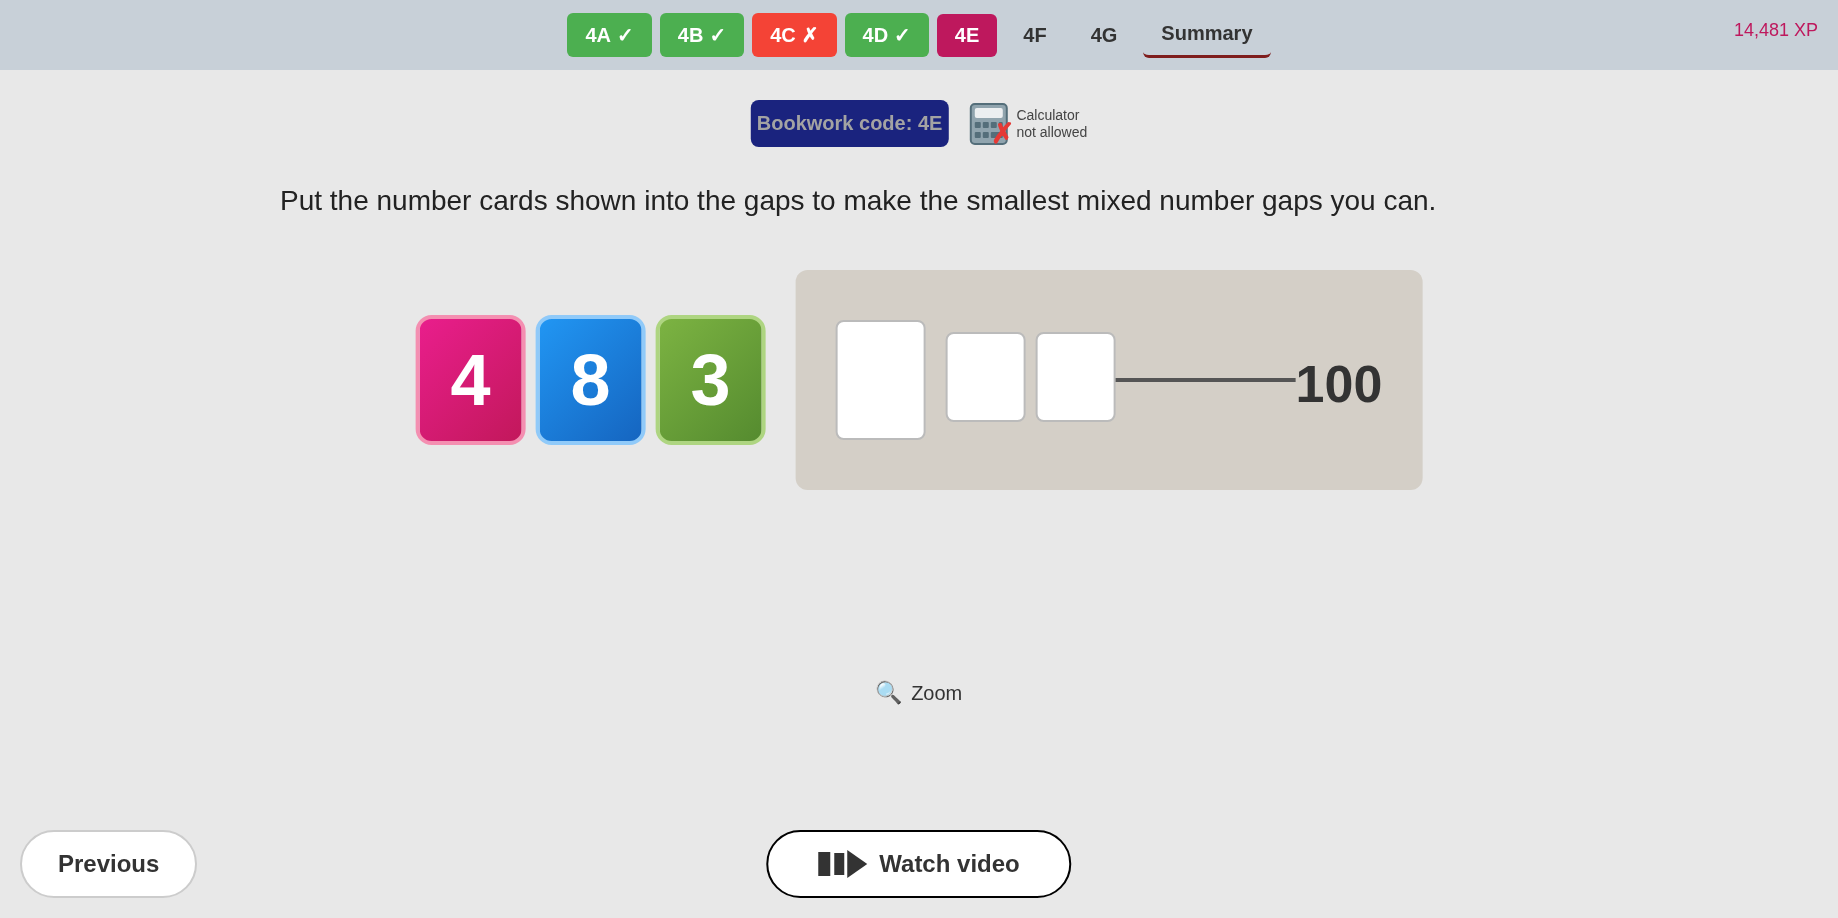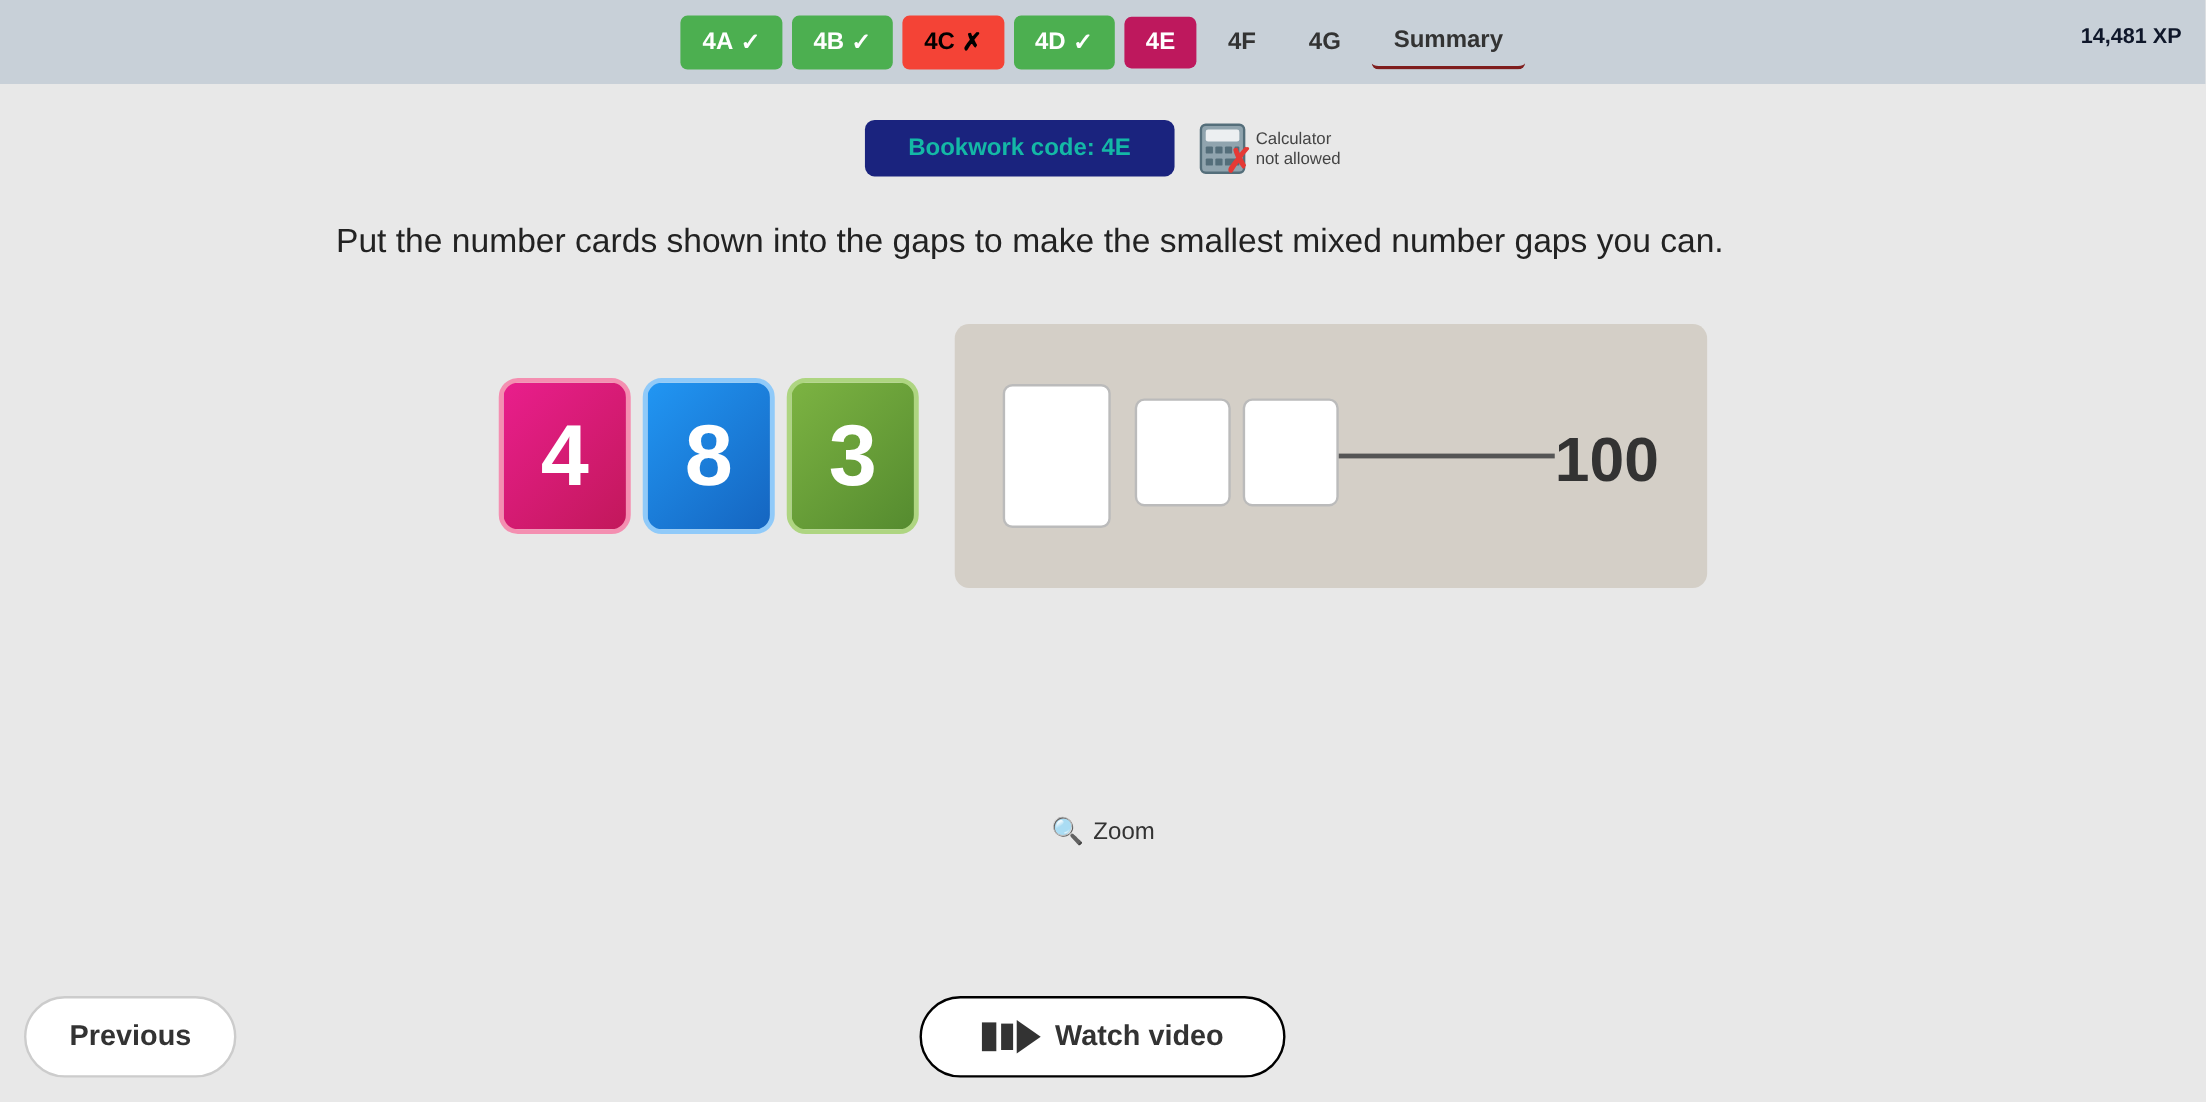--- a/index.html
+++ b/index.html
@@ -38,21 +38,21 @@
       gap: 6px;
     }
 
     .nav-tab-green {
       background: #4caf50;
       color: white;
     }
 
     .nav-tab-red-x {
       background: #f44336;
-      color: #000000;
+      color: #ffffff;
     }
 
     .nav-tab-active {
       background: #be185d;
       color: white;
       text-align: center;
     }
 
     .nav-tab-plain {
       background: transparent;
@@ -65,39 +65,39 @@
       color: #333;
       font-weight: bold;
       border-bottom: 3px solid #7f1d1d;
     }
 
     .xp-info {
       position: absolute;
       top: 20px;
       right: 20px;
       font-size: 18px;
-      color: #0f172a;
-      font-weight: bold;
+      color: #be185d;
+      font-weight: normal;
     }
 
     
     .bookwork-area {
       position: absolute;
       top: 100px;
       left: 50%;
       transform: translateX(-50%);
       display: flex;
       align-items: center;
       gap: 20px;
     }
 
     .bookwork-badge {
       background: #1a237e;
-      color: #14b8a6;
-      padding: 12px 36px;
+      color: #a3a3a3;
+      padding: 12px 6px;
       border-radius: 8px;
       font-size: 20px;
       font-weight: bold;
     }
 
     .calculator-status {
       display: flex;
       align-items: center;
       gap: 8px;
       font-size: 18px;

